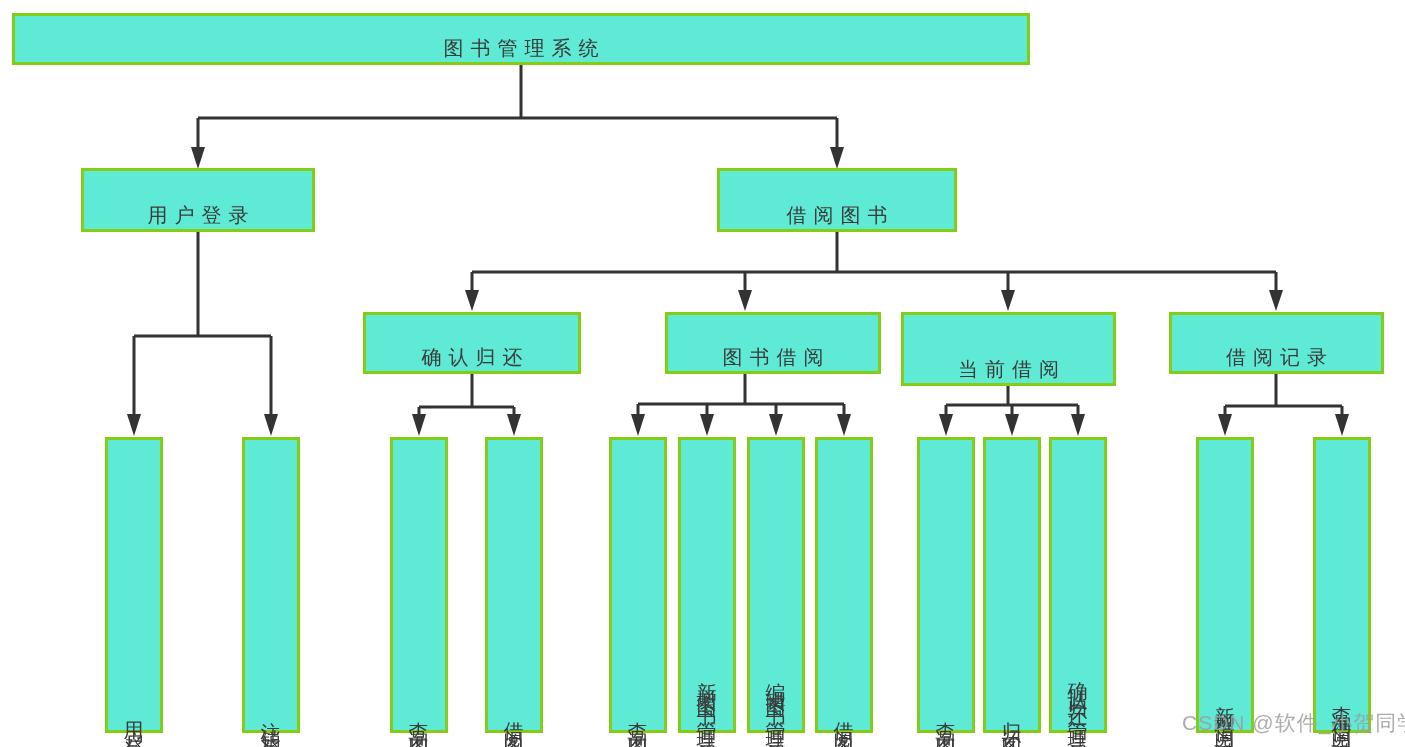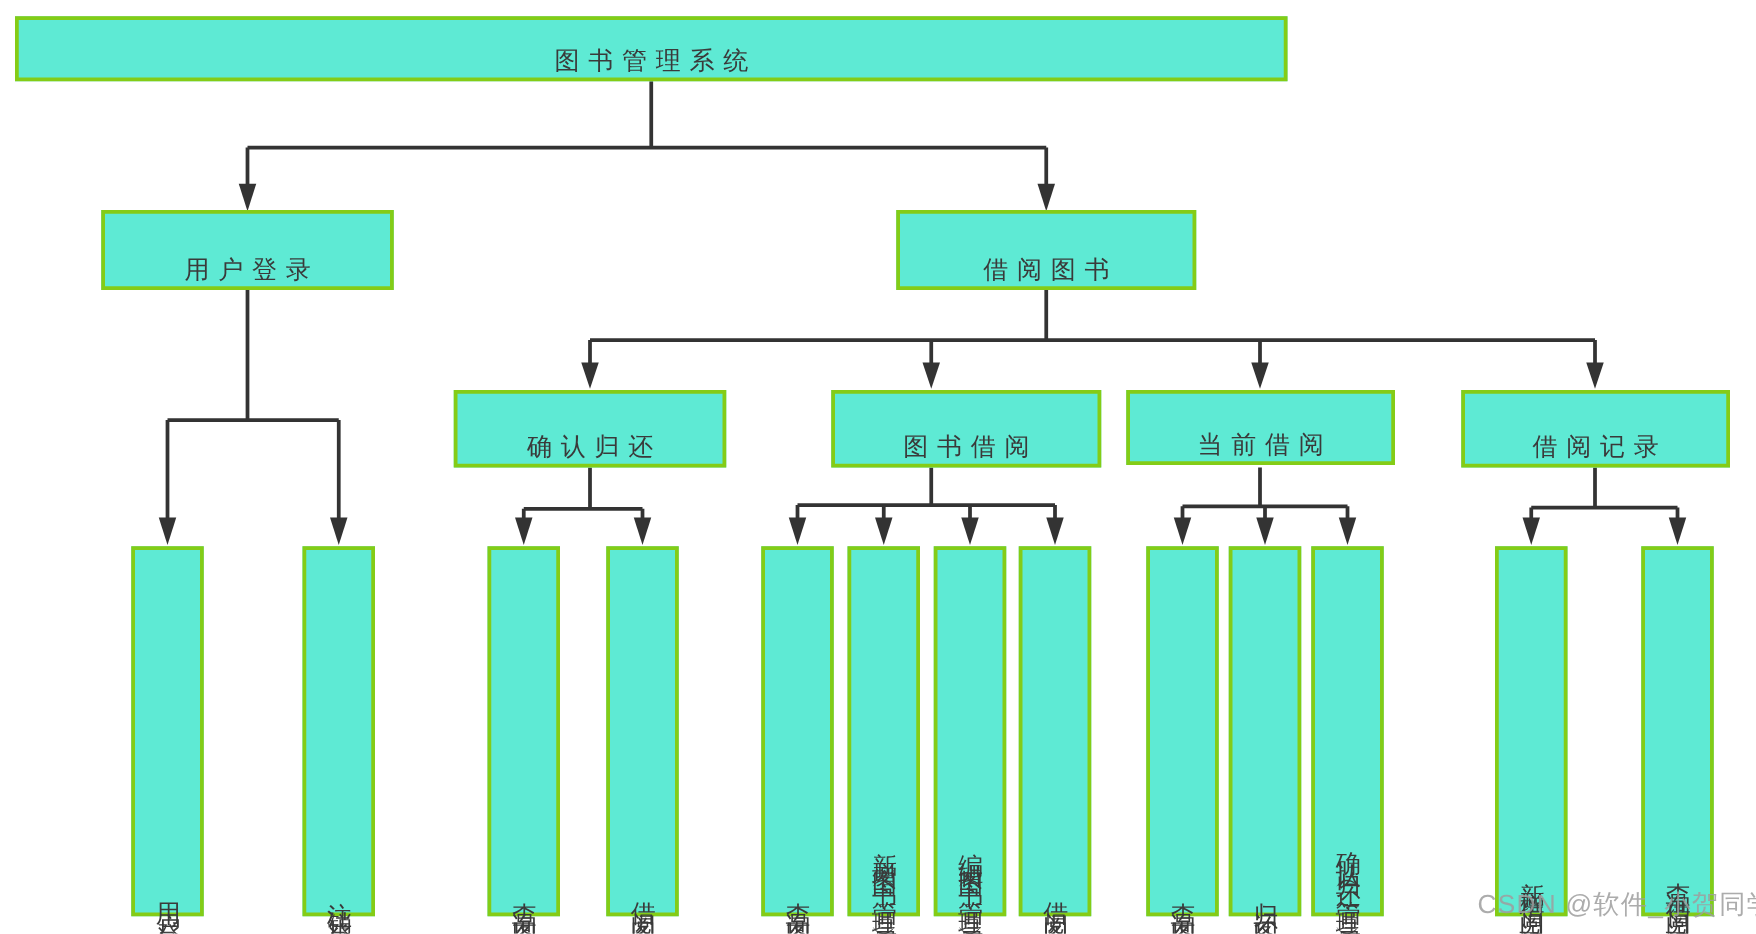--- a/index.html
+++ b/index.html
@@ -43,21 +43,21 @@
     line-height: 1;
   }
   
   .n-root  { left: 12px;   top: 13px;  width: 1018px; height: 52px; }
   
   .n-login { left: 81px;   top: 168px; width: 234px;  height: 64px; }
   .n-mgmt  { left: 717px;  top: 168px; width: 240px;  height: 64px; }
   
   .n-sec0  { left: 363px;  top: 312px; width: 218px;  height: 62px; }
   .n-sec1  { left: 665px;  top: 312px; width: 216px;  height: 62px; }
-  .n-sec2  { left: 901px;  top: 312px; width: 215px;  height: 60px; }
+  .n-sec2  { left: 901px;  top: 312px; width: 215px;  height: 74px; }
   .n-sec3  { left: 1169px; top: 312px; width: 215px;  height: 62px; }
   
   .leaf    { top: 437px;  height: 296px; }
   .n-a1 { left: 105px;  }
   .n-a2 { left: 242px;  }
   .n-b1 { left: 390px;  }
   .n-b2 { left: 485px;  }
   .n-c1 { left: 609px;  }
   .n-c2 { left: 678px;  }
   .n-c3 { left: 747px;  }

